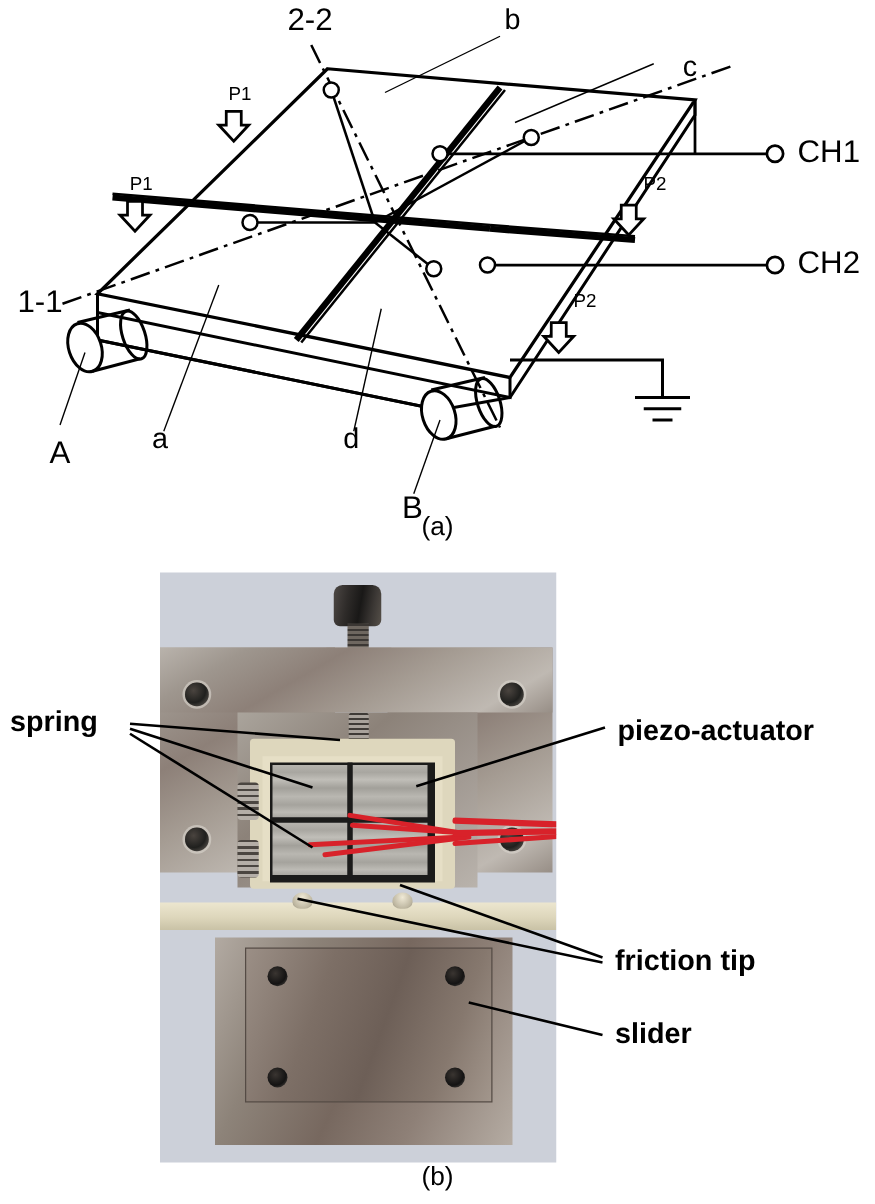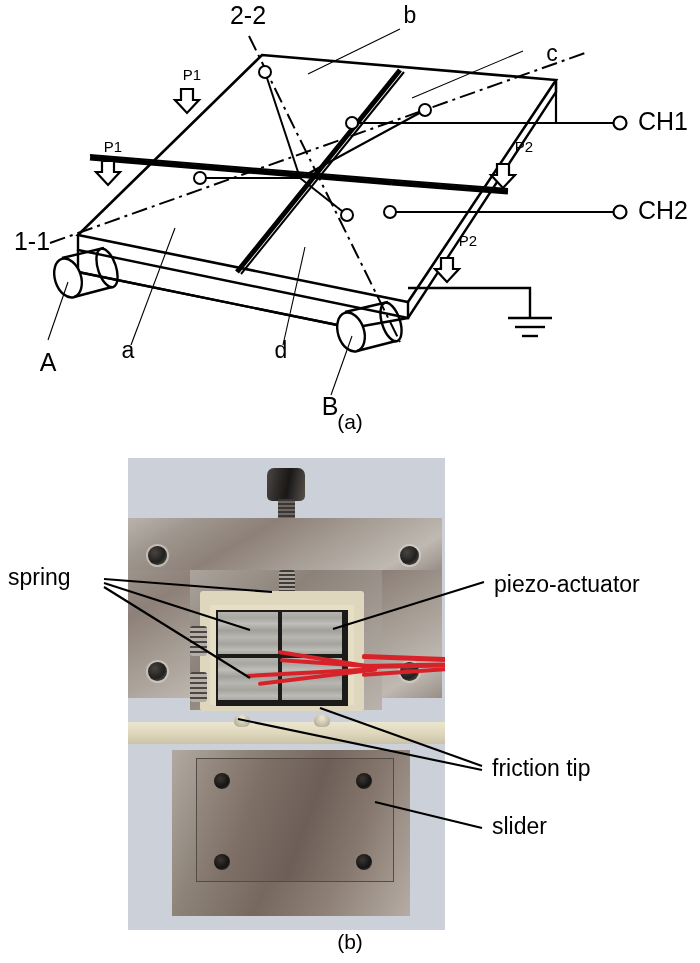--- a/index.html
+++ b/index.html
@@ -50,20 +50,21 @@
   #caption-a { top: 410px; left: 0; }
   #caption-b { top: 930px; left: 0; }
 
   
   #figure-b {
     position: absolute;
     left: 0;
     top: 440px;
     width: 700px;
     height: 500px;
+    font-weight: bold;
   }
   #photo {
     position: absolute;
     left: 128px;
     top: 18px;
     width: 317px;
     height: 472px;
     background: #ccd0d9;
     overflow: hidden;
   }

